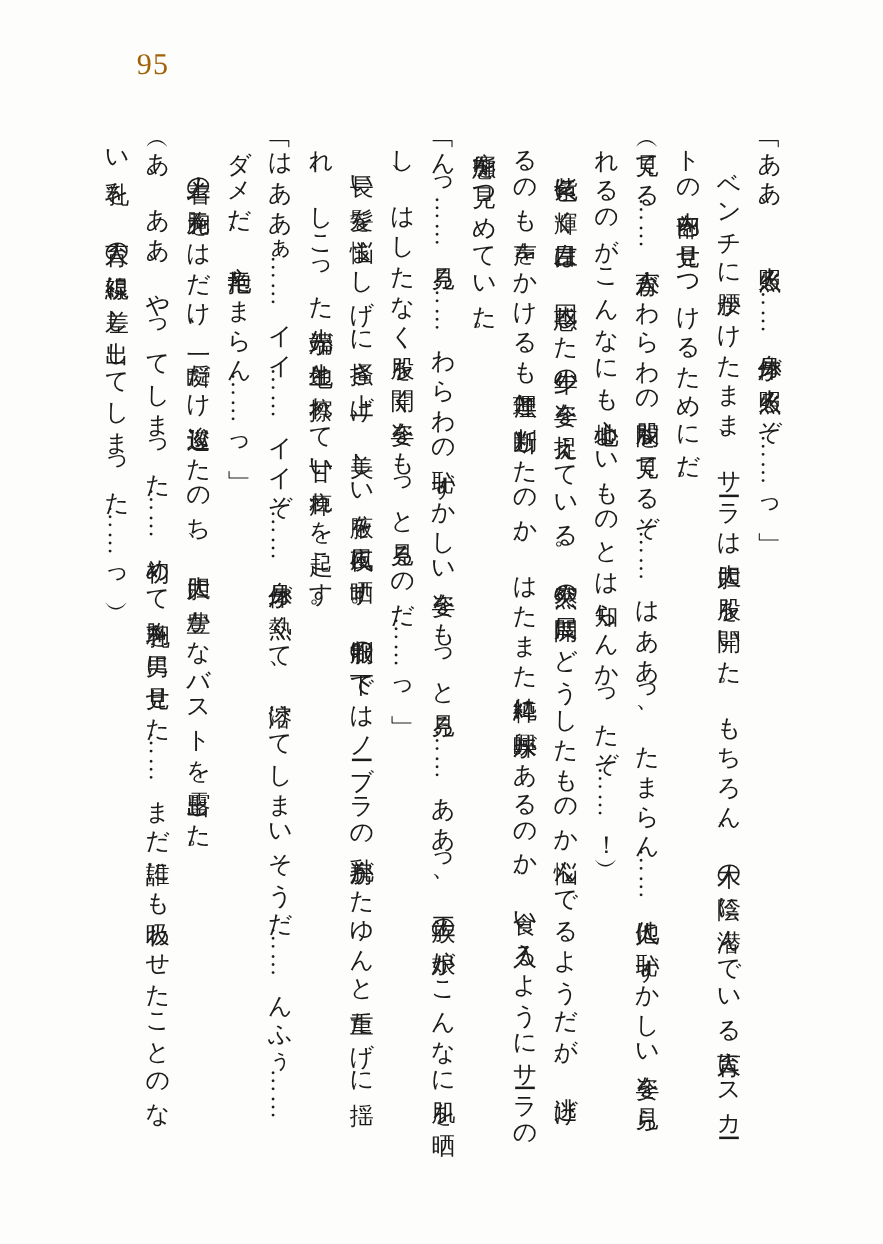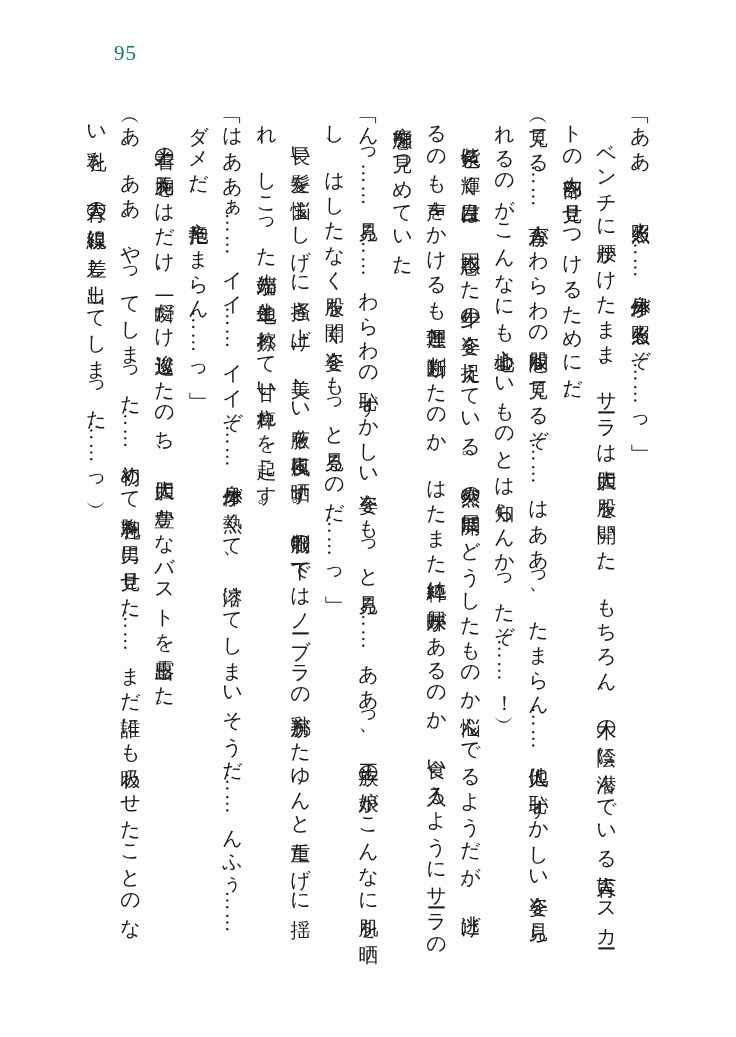--- a/index.html
+++ b/index.html
@@ -16,22 +16,22 @@
   }
   .page {
     position: absolute;
     inset: 0;
     background: #fdfdfc;
   }
   .page-number {
     position: absolute;
     left: 114px;
     top: 41px;
-    font-size: 21px;
-    color: #0f766e;
+    font-size: 25px;
+    color: #a16207;
     letter-spacing: 1px;
     font-family: "Liberation Serif", "DejaVu Serif", serif;
   }
   .text-block {
     position: absolute;
     top: 111px;
     left: 80px;
     width: 578px;
     height: 838px;
     writing-mode: vertical-rl;

